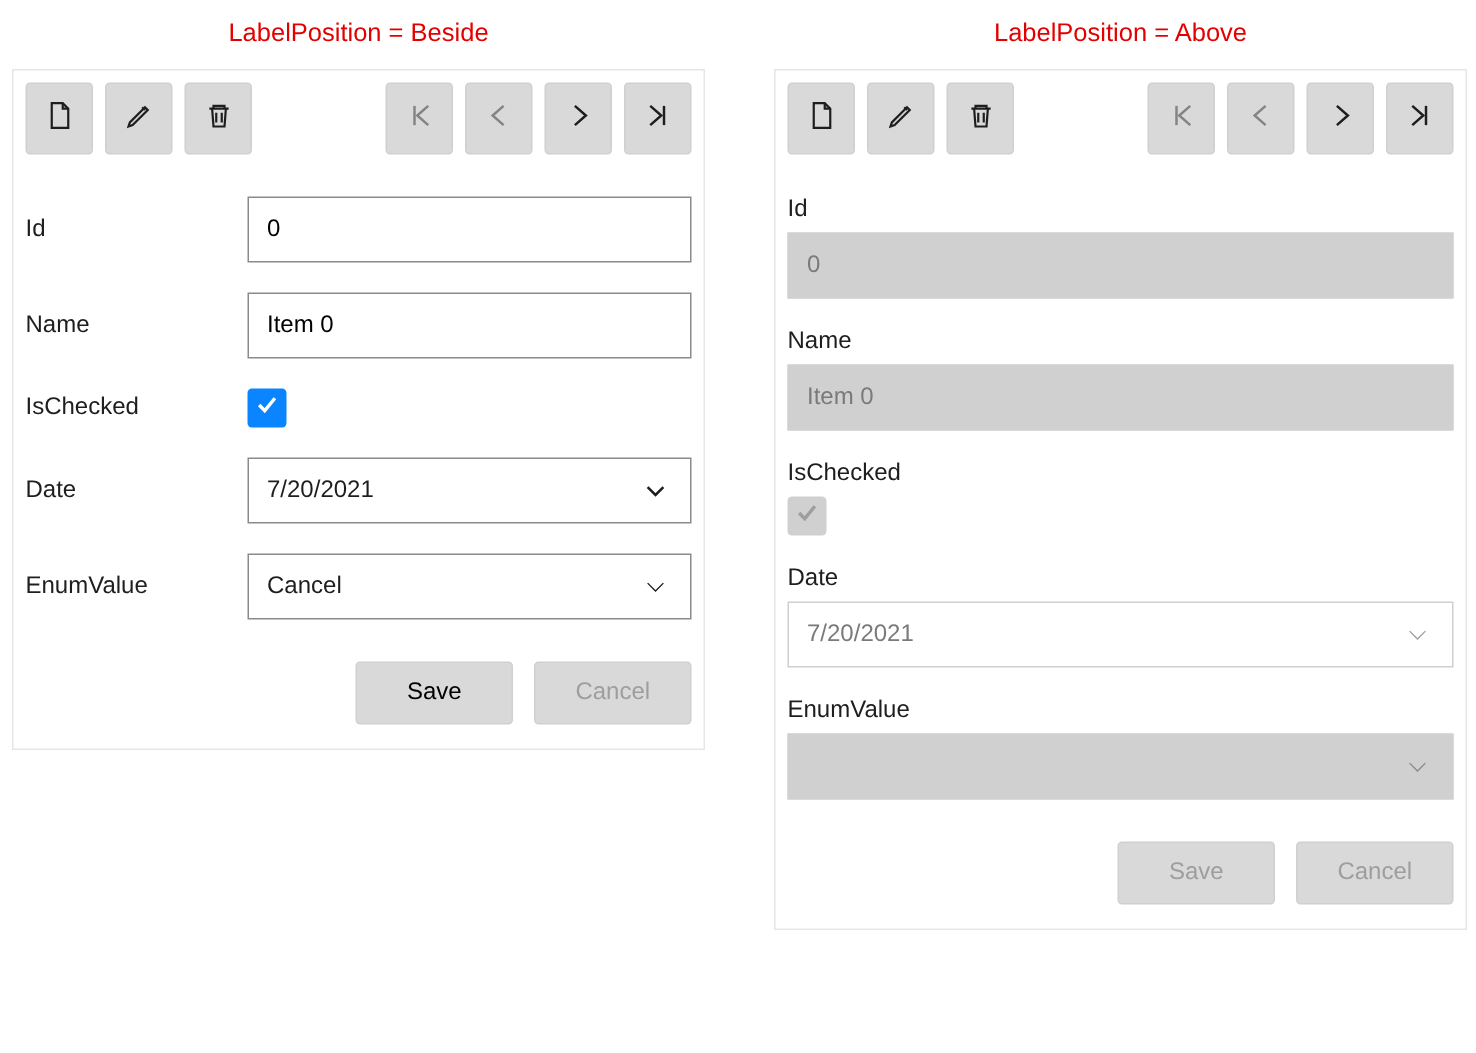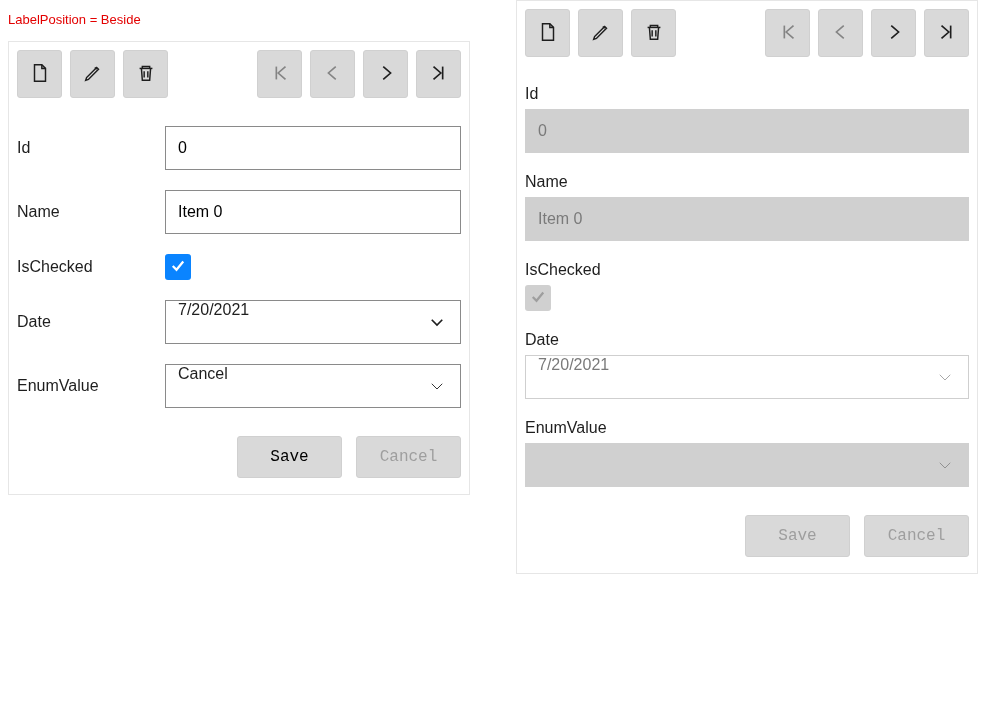--- a/index.html
+++ b/index.html
@@ -16,22 +16,22 @@
     .columns {
       display: flex;
       gap: 46px;
       padding: 0 8px;
     }
     .column {
       flex: 0 0 462px;
     }
     .caption {
       color: #e30000;
-      font-size: 13px;
-      text-align: left;
+      font-size: 17px;
+      text-align: center;
       padding: 12px 0 14px;
     }
     .panel {
       border: 1px solid #e6e6e6;
       padding: 8px 8px 16px;
     }
     .toolbar {
       display: flex;
       align-items: center;
       margin-bottom: 28px;
@@ -86,20 +86,21 @@
       border: 1px solid #d0d0d0;
       color: #7a7a7a;
     }
     .combo {
       position: relative;
       width: 100%;
       height: 44px;
       border: 1px solid #8a8a8a;
       background: #fff;
       display: flex;
+      align-items: center;
       padding: 0 40px 0 12px;
       font-size: 16px;
     }
     .combo.readonly {
       background: #d0d0d0;
       border: 1px solid #d0d0d0;
       color: #7a7a7a;
     }
     .combo.light {
       border: 1px solid #cfcfcf;
@@ -139,21 +140,21 @@
       justify-content: flex-end;
       gap: 14px;
       margin-top: 28px;
     }
     .btn {
       width: 105px;
       height: 42px;
       border: 1px solid #d0d0d0;
       background: #d9d9d9;
       font-size: 16px;
-      font-family: Liberation Mono, monospace;
+      font-family: Liberation Sans, sans-serif;
       border-radius: 3px;
       cursor: pointer;
     }
     .btn.dis {
       color: #9e9e9e;
       cursor: default;
     }
     .btn.dis2 {
       color: #9e9e9e;
       cursor: default;
@@ -287,20 +288,21 @@
       </div>
 
       <div class="footer">
         <button class="btn">Save</button>
         <button class="btn dis">Cancel</button>
       </div>
     </div>
   </div>
 
   <div class="column">
+    <div class="caption">LabelPosition = Above</div>
     <div class="panel">
       <div class="toolbar">
         <div class="tb-group">
           <div class="tb-btn">
             <span>
               <svg viewBox="0 0 24 24" fill="none" stroke="#1e1e1e" stroke-width="1.6">
                   <path d="M6 3h8l4 4v14H6z"></path>
                   <path d="M14 3v4h4"></path>
                 </svg>
             </span>

